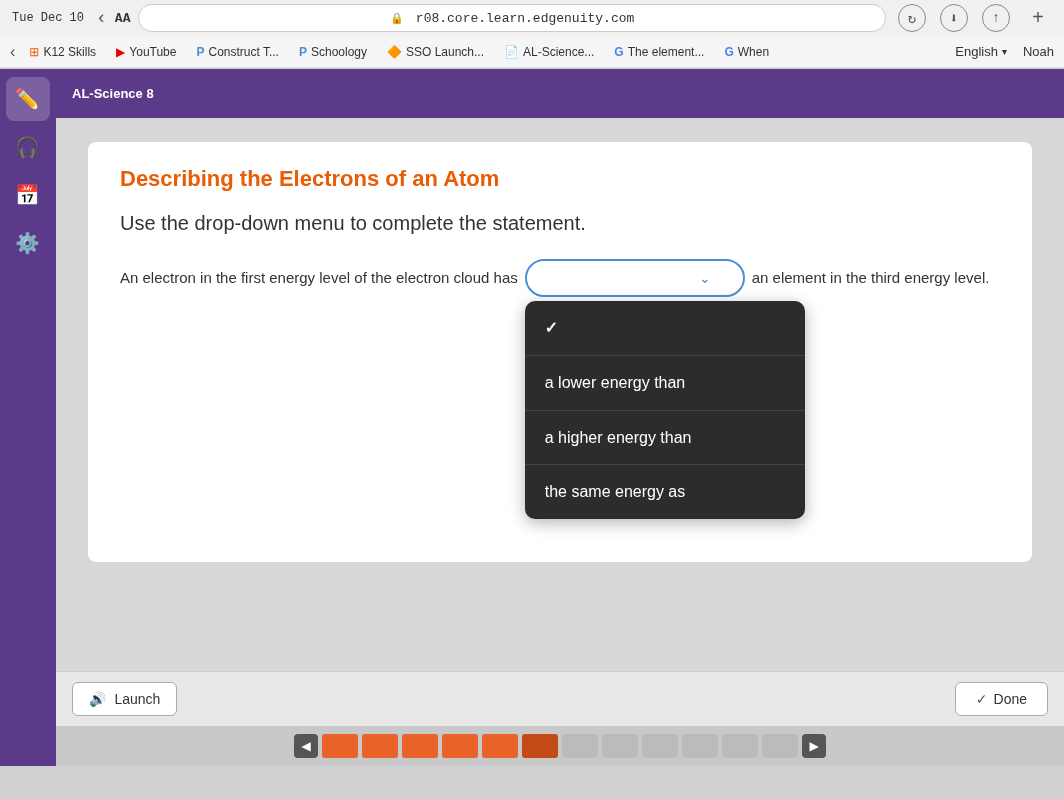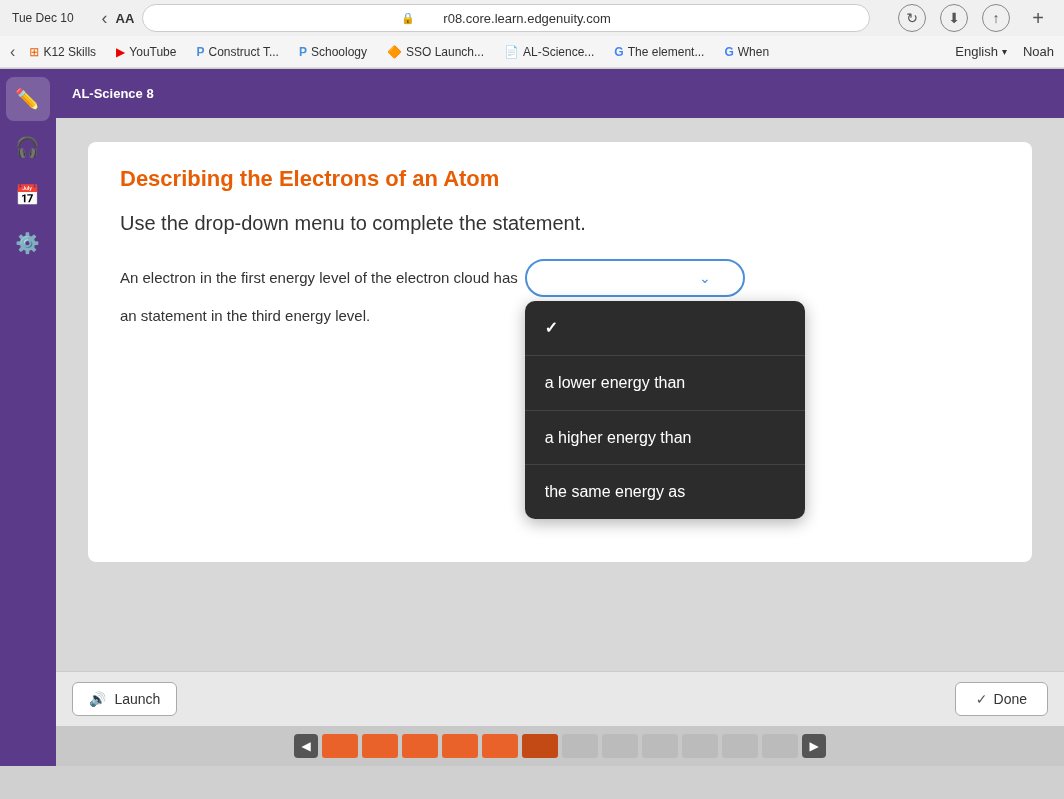--- a/index.html
+++ b/index.html
@@ -1,21 +1,21 @@
 <!DOCTYPE html>
 <html><head>
   <meta charset="utf-8">
   <style>
     * { margin: 0; padding: 0; box-sizing: border-box; }
     body { width: 1064px; height: 799px; font-family: -apple-system, BlinkMacSystemFont, 'Helvetica Neue', Arial, sans-serif; overflow: hidden; background: #d0d0d0; }
 
     
     .browser-chrome { background: #f0f0f0; border-bottom: 1px solid #ccc; }
 
-    .title-bar { background: #f0f0f0; padding: 6px 12px; display: flex; align-items: center; gap: 28px; font-size: 12px; color: #333; height: 36px; }
+    .title-bar { background: #f0f0f0; padding: 6px 12px; display: flex; align-items: center; gap: 12px; font-size: 12px; color: #333; height: 36px; font-family: Liberation Mono, monospace; }
     .browser-controls { display: flex; gap: 14px; align-items: center; }
     .browser-btn { width: 28px; height: 28px; border-radius: 50%; border: 1.5px solid #888; background: transparent; display: flex; align-items: center; justify-content: center; font-size: 14px; color: #555; cursor: pointer; }
 
     .bookmarks-bar { background: #f5f5f5; padding: 4px 10px; display: flex; align-items: center; gap: 8px; height: 32px; border-bottom: 1px solid #ddd; font-size: 12px; }
     .bookmark-item { display: flex; align-items: center; gap: 4px; color: #333; cursor: pointer; padding: 2px 6px; border-radius: 4px; white-space: nowrap; }
     .bookmark-separator { flex: 1; }
     .english-btn { display: flex; align-items: center; gap: 4px; padding: 2px 8px; border-radius: 4px; cursor: pointer; color: #333; font-size: 13px; font-weight: 500; }
     .chevron { font-size: 10px; }
     .noah-label { color: #333; font-size: 13px; font-weight: 500; }
 
@@ -181,21 +181,21 @@
               </div>
               <div class="dropdown-item">
                 <span>a higher energy than</span>
               </div>
               <div class="dropdown-item">
                 <span>the same energy as</span>
               </div>
             </div>
           </div>
 
-          <span>an statement in the third energy level.</span>
+          <span>an element in the third energy level.</span>
         </div>
       </div>
     </div>
 
     <div class="footer">
       <button class="intro-btn">
         <span>🔊</span>
         <span>Launch</span>
       </button>
       <button class="done-btn">

